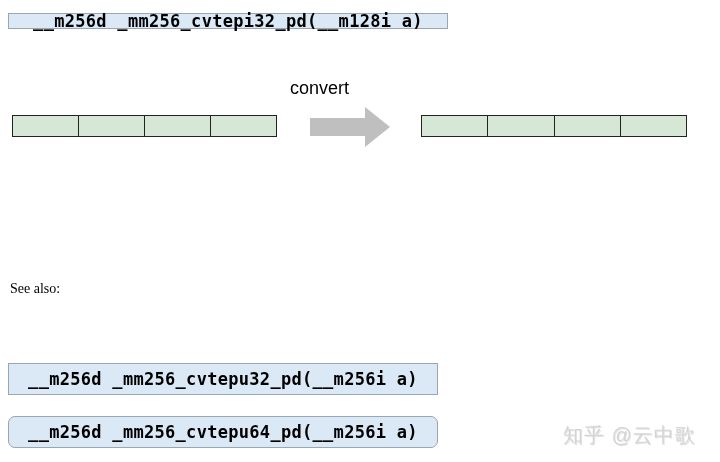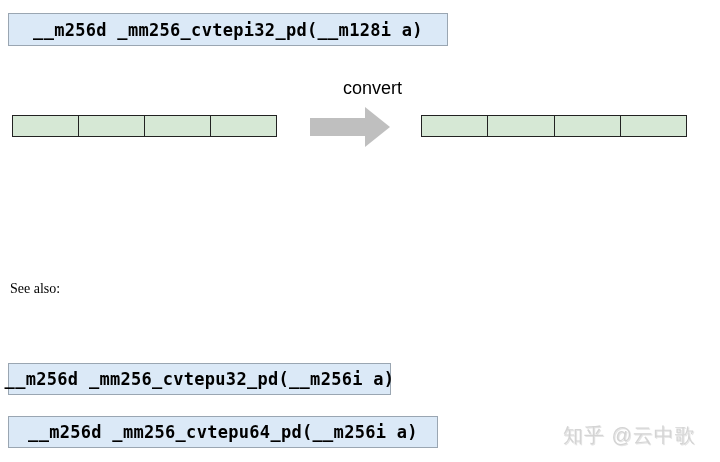--- a/index.html
+++ b/index.html
@@ -20,24 +20,24 @@
     justify-content: center;
     background: var(--code-box-fill, #dbe9f7);
     border: 1.6px solid var(--code-box-border, #9aa6b2);
     font-family: "DejaVu Sans Mono", "Liberation Mono", monospace;
     font-weight: bold;
     font-size: 17px;
     letter-spacing: 0.3px;
     white-space: pre;
     color: var(--text-color, #000);
   }
-  .sig-box   { left: 8px;  top: 13px;  width: 440px; height: 33px; }
+  .sig-box   { left: 8px;  top: 13px;  width: 440px; height: 16px; }
   .see-box-0 { left: 8px;  top: 310px; width: 430px; height: 32px; }
-  .see-box-1 { left: 8px;  top: 363px; width: 383px; height: 32px; }
-  .see-box-2 { left: 8px;  top: 416px; width: 430px; height: 32px; }
+  .see-box-1 { left: 8px;  top: 363px; width: 430px; height: 32px; }
+  .see-box-2 { left: 8px;  top: 416px; width: 430px; height: 32px; border-radius: 7px; }
 
   .vec {
     position: absolute;
     top: 115px;
     height: 22px;
     display: flex;
     border: 1.6px solid var(--cell-border, #222);
   }
   .vec-src { left: 12px;  width: 265px; }
   .vec-dst { left: 421px; width: 266px; }
@@ -52,24 +52,24 @@
     position: absolute;
     top: 140px;
     text-align: center;
     font-size: 18px;
   }
   .label-src { left: 12px;  width: 265px; }
   .label-dst { left: 421px; width: 266px; }
 
   .convert-label {
     position: absolute;
-    left: 320px;
+    left: 290px;
     top: 78px;
     width: 82px;
-    text-align: right;
+    text-align: left;
     font-size: 18px;
   }
   .arrow {
     position: absolute;
     left: 310px;
     top: 104px;
     width: 82px;
     height: 46px;
   }
   .arrow polygon { fill: var(--arrow-fill, #bfbfbf); }

